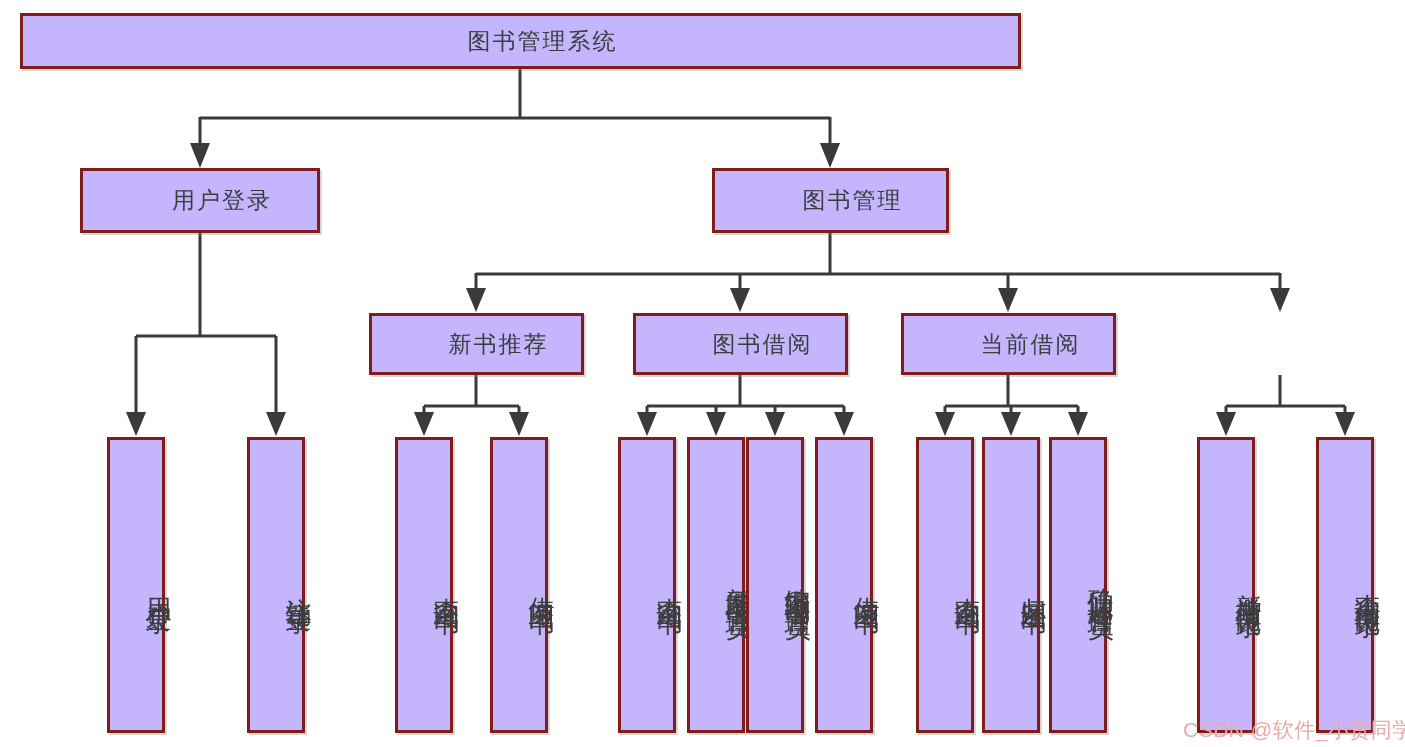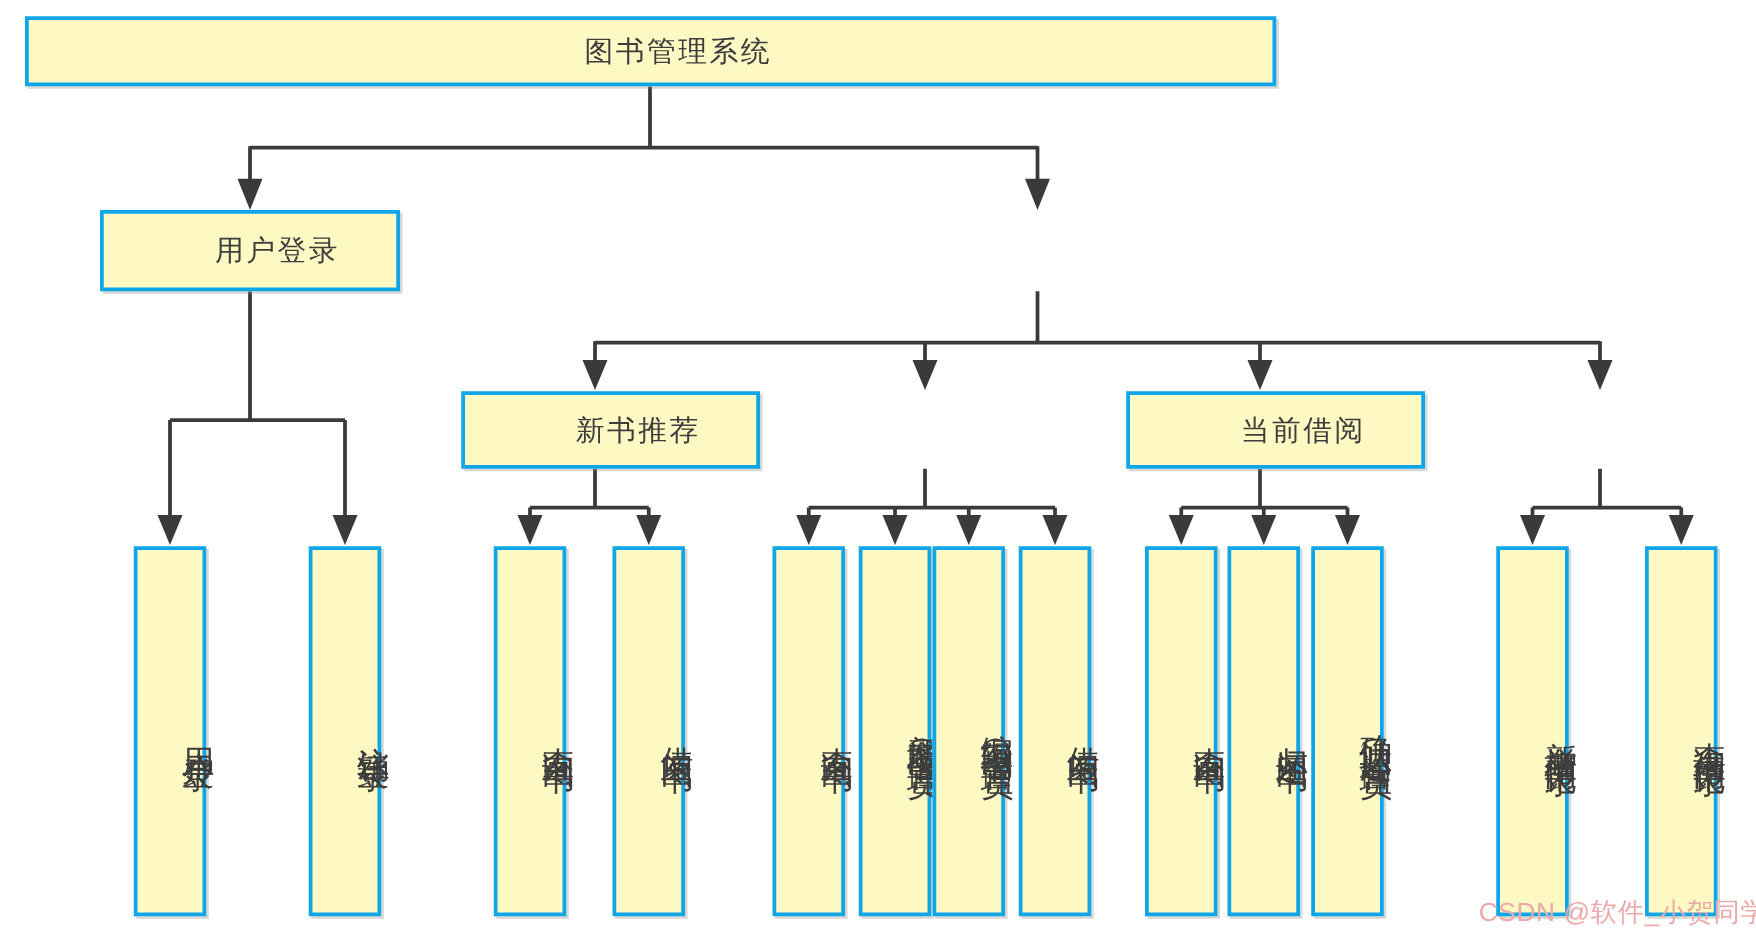--- a/index.html
+++ b/index.html
@@ -17,37 +17,37 @@
   }
   #wires {
     position: absolute;
     left: 0;
     top: 0;
     z-index: 0;
   }
   .node {
     position: absolute;
     box-sizing: border-box;
-    background: #fef9c3;
-    border: 3px solid #0ea5e9;
+    background: #c4b5fd;
+    border: 3px solid #7f1d1d;
     box-shadow: 2px 2px 0 rgba(140,140,140,0.35);
     display: flex;
     align-items: center;
     justify-content: center;
     color: #3d3d3d;
     font-size: 23px;
     letter-spacing: 2px;
     z-index: 1;
     padding-left: 44px;
   }
   .root  { left: 20px;   top: 13px;  width: 1001px; height: 56px; }
   .lvl2  { top: 168px; height: 65px; }
   .n-user-login { left: 80px;  width: 240px; }
   .n-book-mgmt  { left: 712px; width: 237px; }
-  .lvl3  { top: 313px; height: 62px; width: 239px; }
+  .lvl3  { top: 313px; height: 62px; width: 215px; }
   .n-new-rec    { left: 369px; }
   .n-borrowing  { left: 633px; }
   .n-current    { left: 901px; text-align: center; }
   .n-records    { left: 1173px; }
   .leaf  { top: 437px; height: 296px; width: 58px; }
   .leaf .vtext {
     writing-mode: vertical-lr;
     text-orientation: mixed;
     font-size: 26px;
     letter-spacing: 4px;
@@ -127,22 +127,24 @@
       <polygon points="1068,412 1088,412 1078,436"></polygon>
 
       <polygon points="1216,412 1236,412 1226,436"></polygon>
       <polygon points="1335,412 1355,412 1345,436"></polygon>
     </g>
   </svg>
 
   <div class="node root">图书管理系统</div>
 
   <div class="node lvl2 n-user-login">用户登录</div>
+  <div class="node lvl2 n-book-mgmt">图书管理</div>
 
   <div class="node lvl3 n-new-rec">新书推荐</div>
+  <div class="node lvl3 n-borrowing">图书借阅</div>
   <div class="node lvl3 n-current">当前借阅</div>
 
   <div class="node leaf l-a1">
     <span class="vtext">用户登录</span>
   </div>
   <div class="node leaf l-a2">
     <span class="vtext">注销登录</span>
   </div>
 
   <div class="node leaf l-b1">

